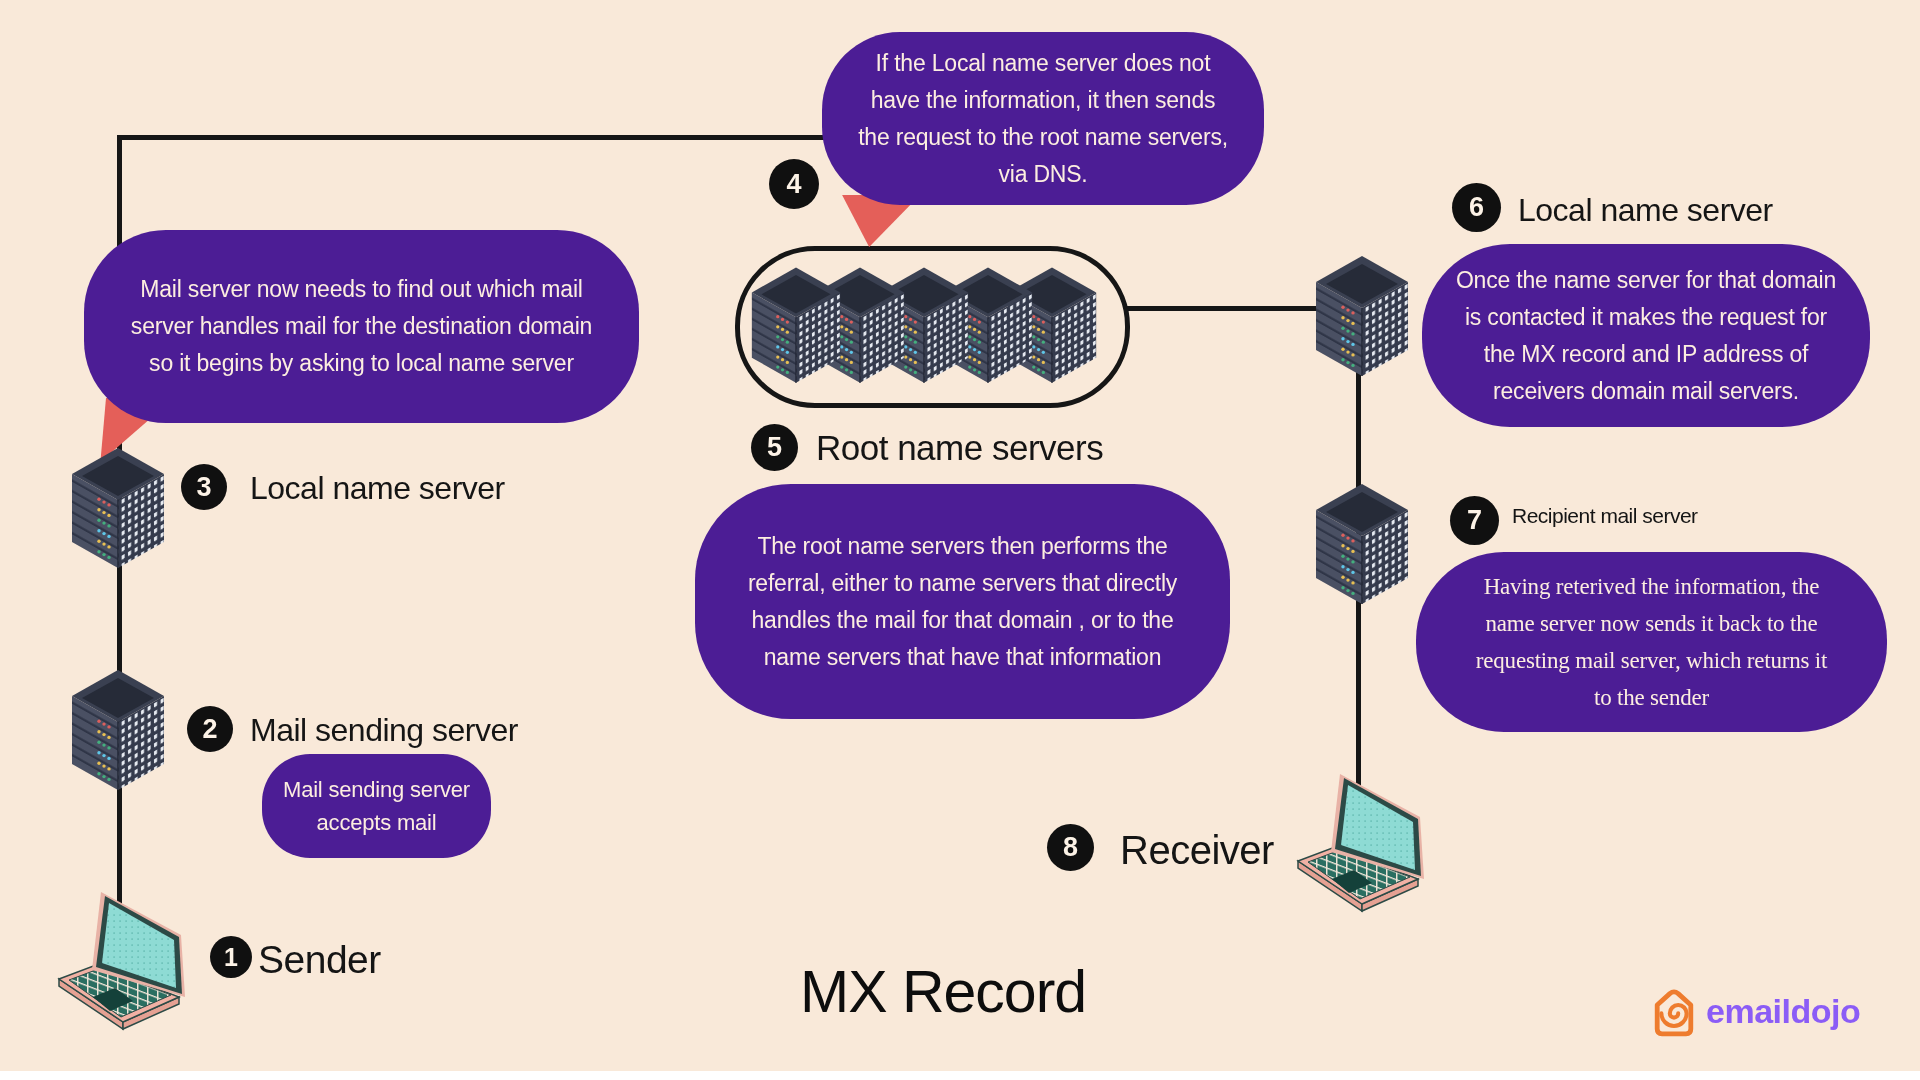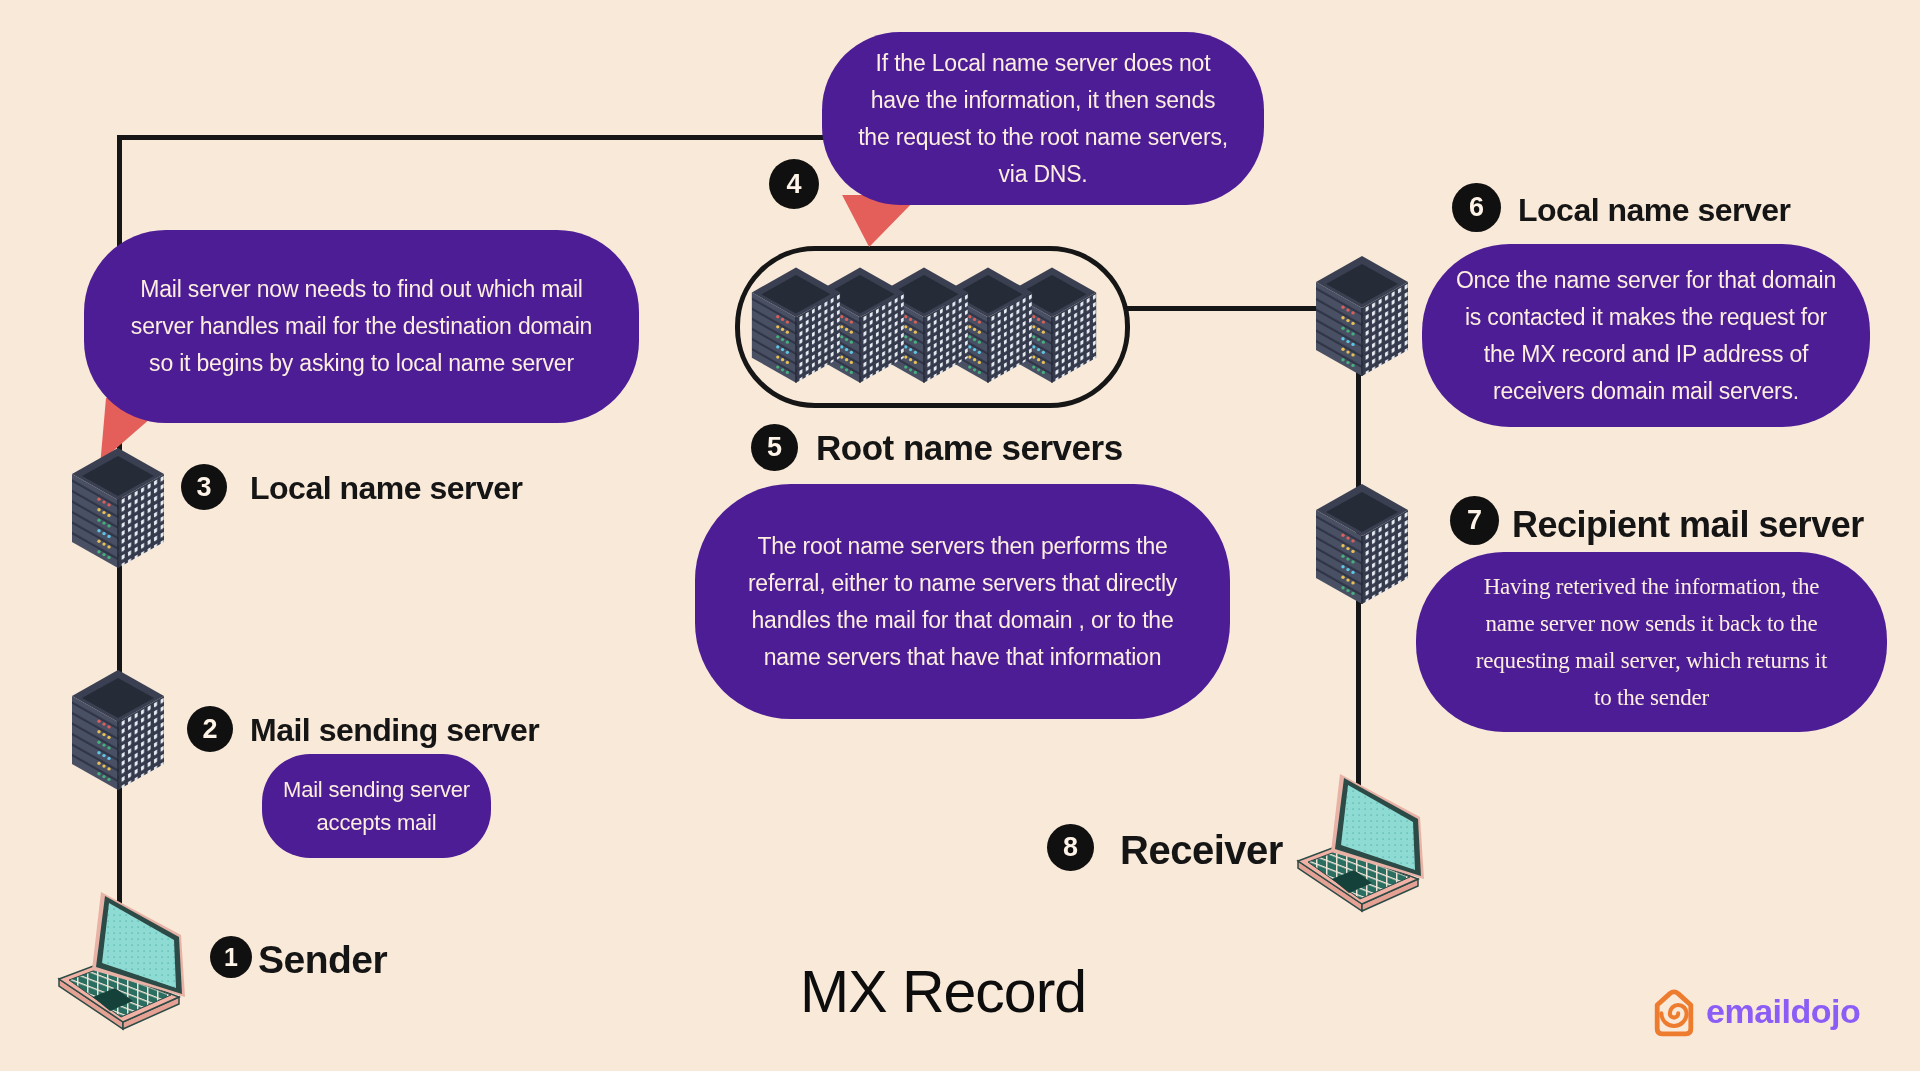--- a/index.html
+++ b/index.html
@@ -18,21 +18,21 @@
     white-space:pre-line;font-size:23px;line-height:37px;letter-spacing:-0.2px;
   }
   .tail{position:absolute;z-index:2;background:#e45f59;}
   
   .numc{
     position:absolute;z-index:5;background:#101010;color:#fdf3e7;border-radius:50%;
     display:flex;align-items:center;justify-content:center;
     font-weight:bold;font-size:27px;
   }
   .steplabel{
-    position:absolute;z-index:5;font-weight:700;letter-spacing:-0.5px;
+    position:absolute;z-index:5;font-weight:400;letter-spacing:-0.5px;
     color:#151515;white-space:nowrap;
   }
   .rootbox{
     position:absolute;z-index:1;border:5px solid #161616;border-radius:80px;
     background:transparent;
   }
   .icon-svg{position:absolute;z-index:4;}
   #title{
     position:absolute;left:800px;top:958px;z-index:5;
     font-size:59px;font-weight:400;letter-spacing:-1px;color:#0d0d0d;
@@ -220,21 +220,21 @@
 <div class="steplabel" style="left:816px;top:428px;font-size:35px;">Root name servers</div>
 
 <div class="numc" style="left:1452px;top:183px;width:49px;height:49px;">
   <span>6</span>
 </div>
 <div class="steplabel" style="left:1518px;top:192px;font-size:32px;">Local name server</div>
 
 <div class="numc" style="left:1450px;top:496px;width:49px;height:49px;">
   <span>7</span>
 </div>
-<div class="steplabel" style="left:1512px;top:504px;font-size:36px;">Recipient mail server</div>
+<div class="steplabel" style="left:1512px;top:504px;font-size:21px;">Recipient mail server</div>
 
 <div class="numc" style="left:1047px;top:824px;width:47px;height:47px;">
   <span>8</span>
 </div>
 <div class="steplabel" style="left:1120px;top:828px;font-size:40px;">Receiver</div>
 
 <div id="title">MX Record</div>
 
 <div id="brand">
   <svg width="48" height="54" viewBox="0 0 40 44">

